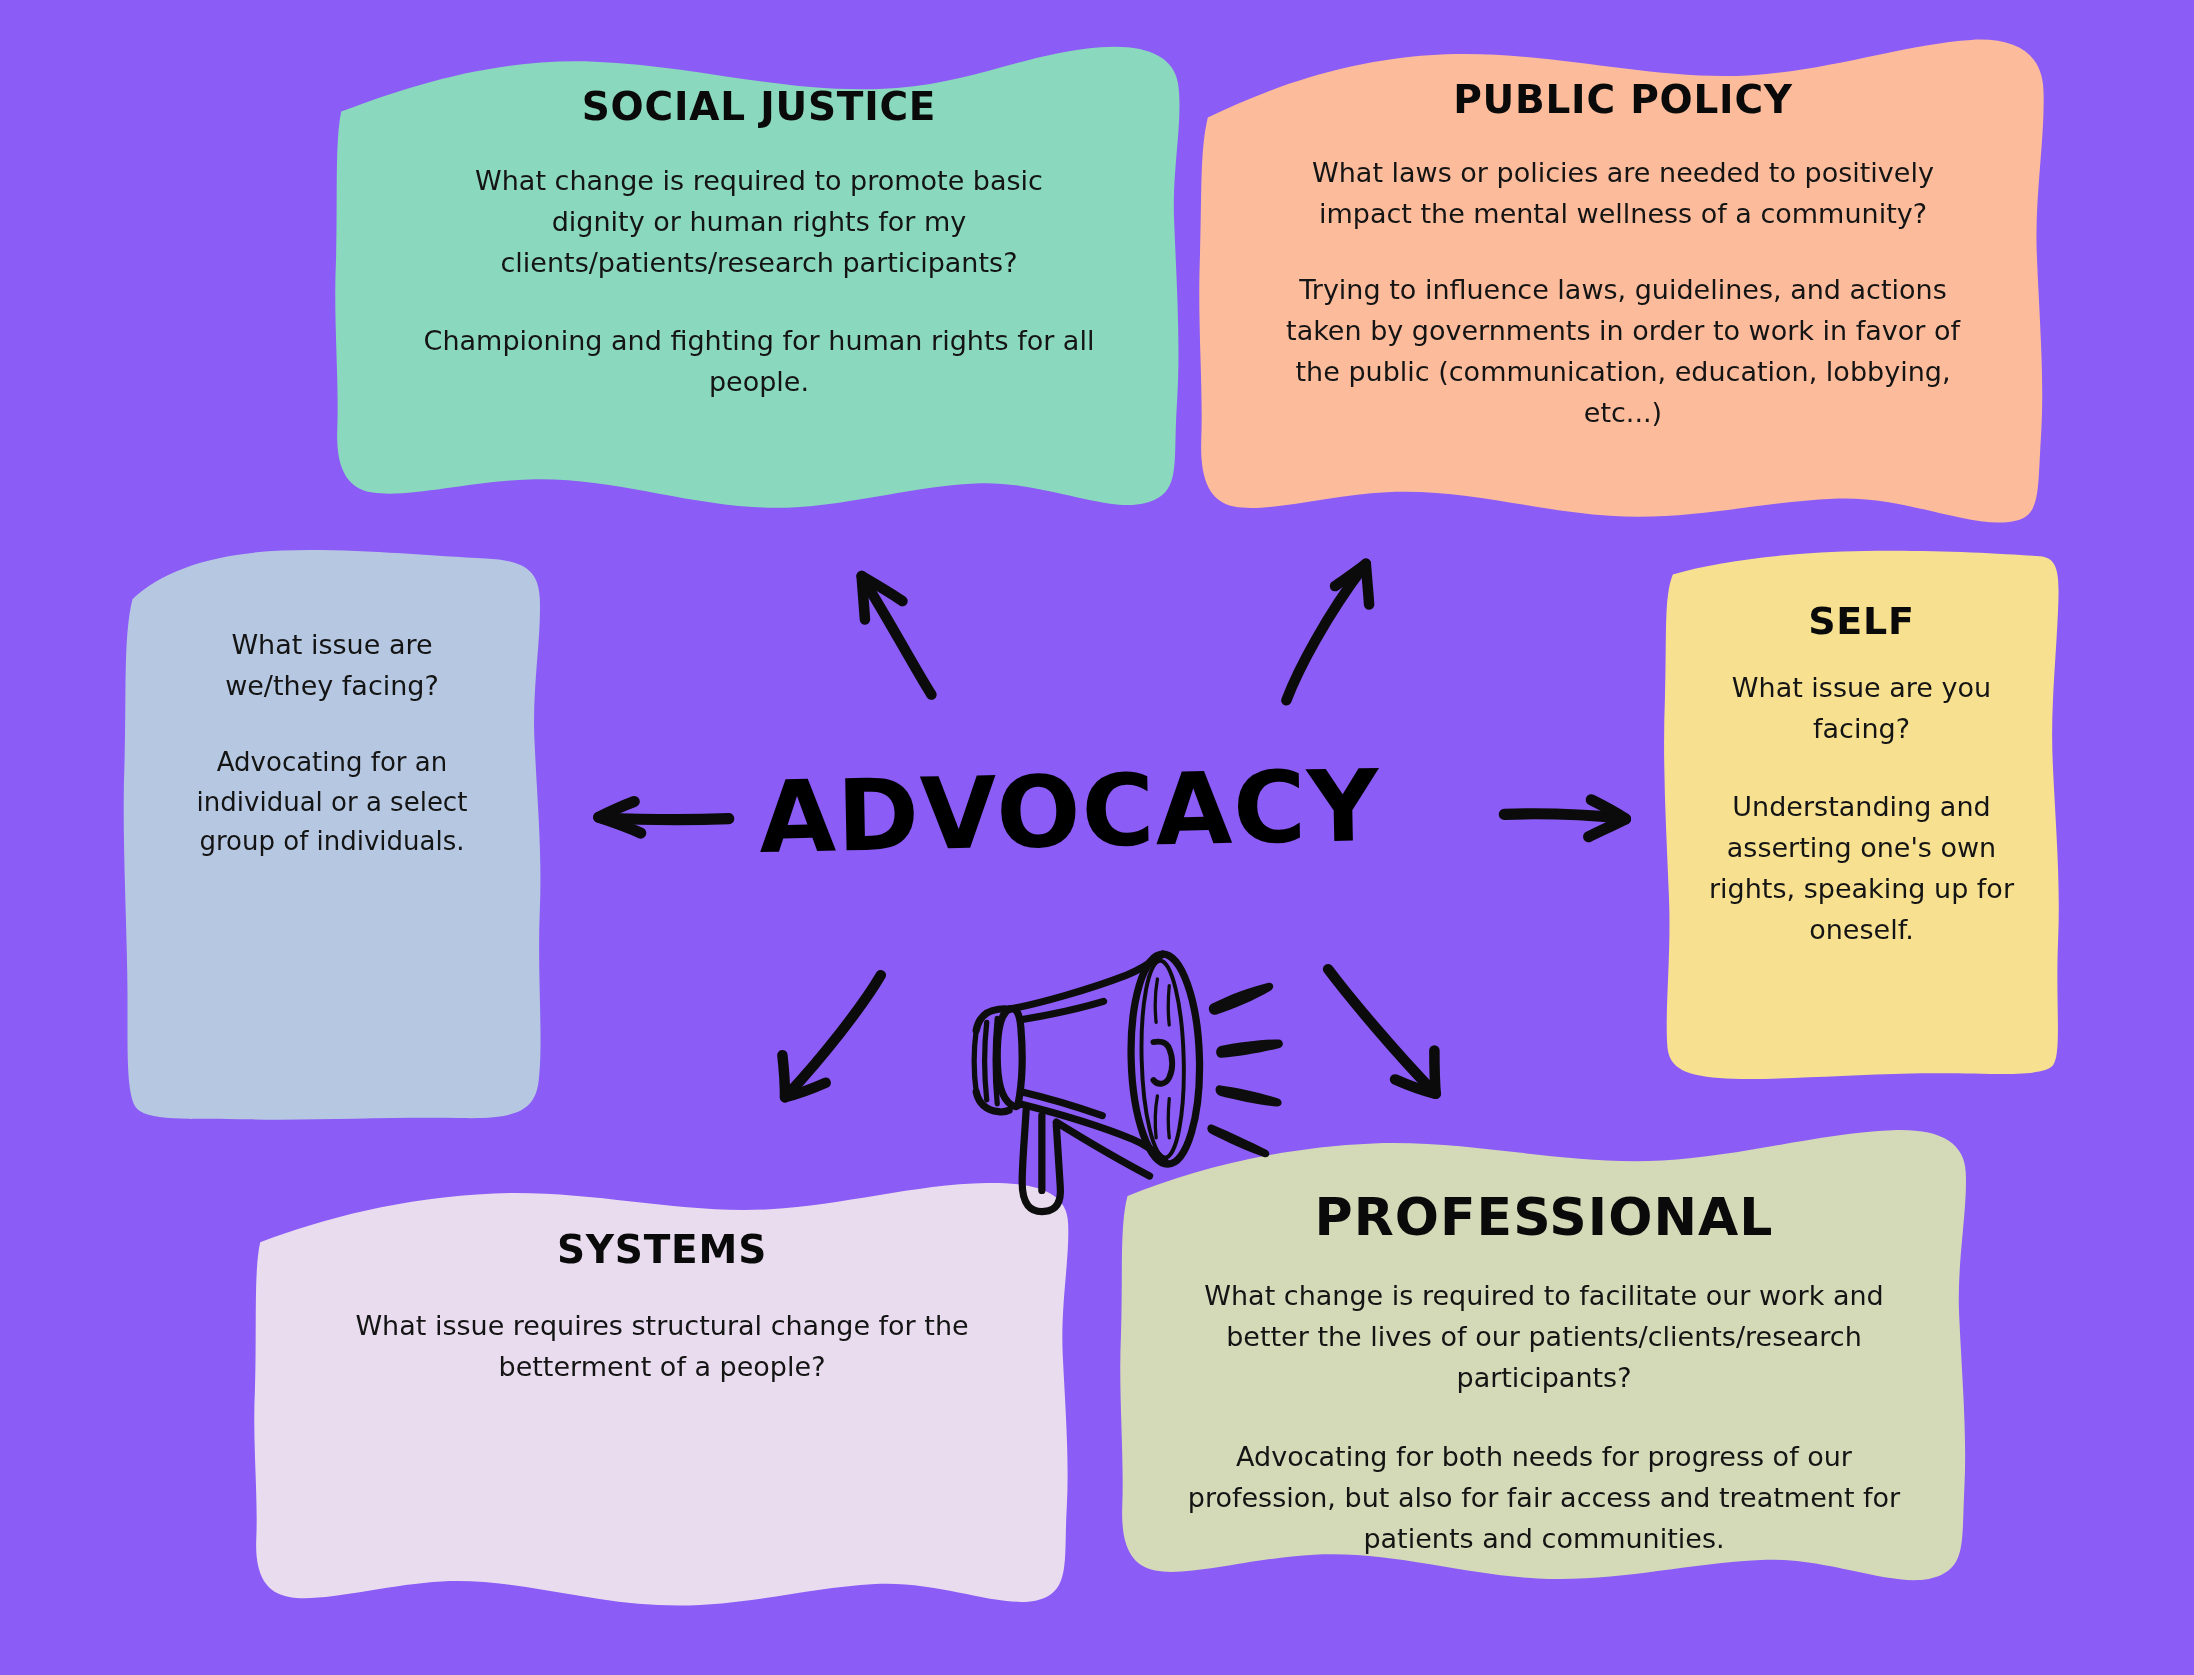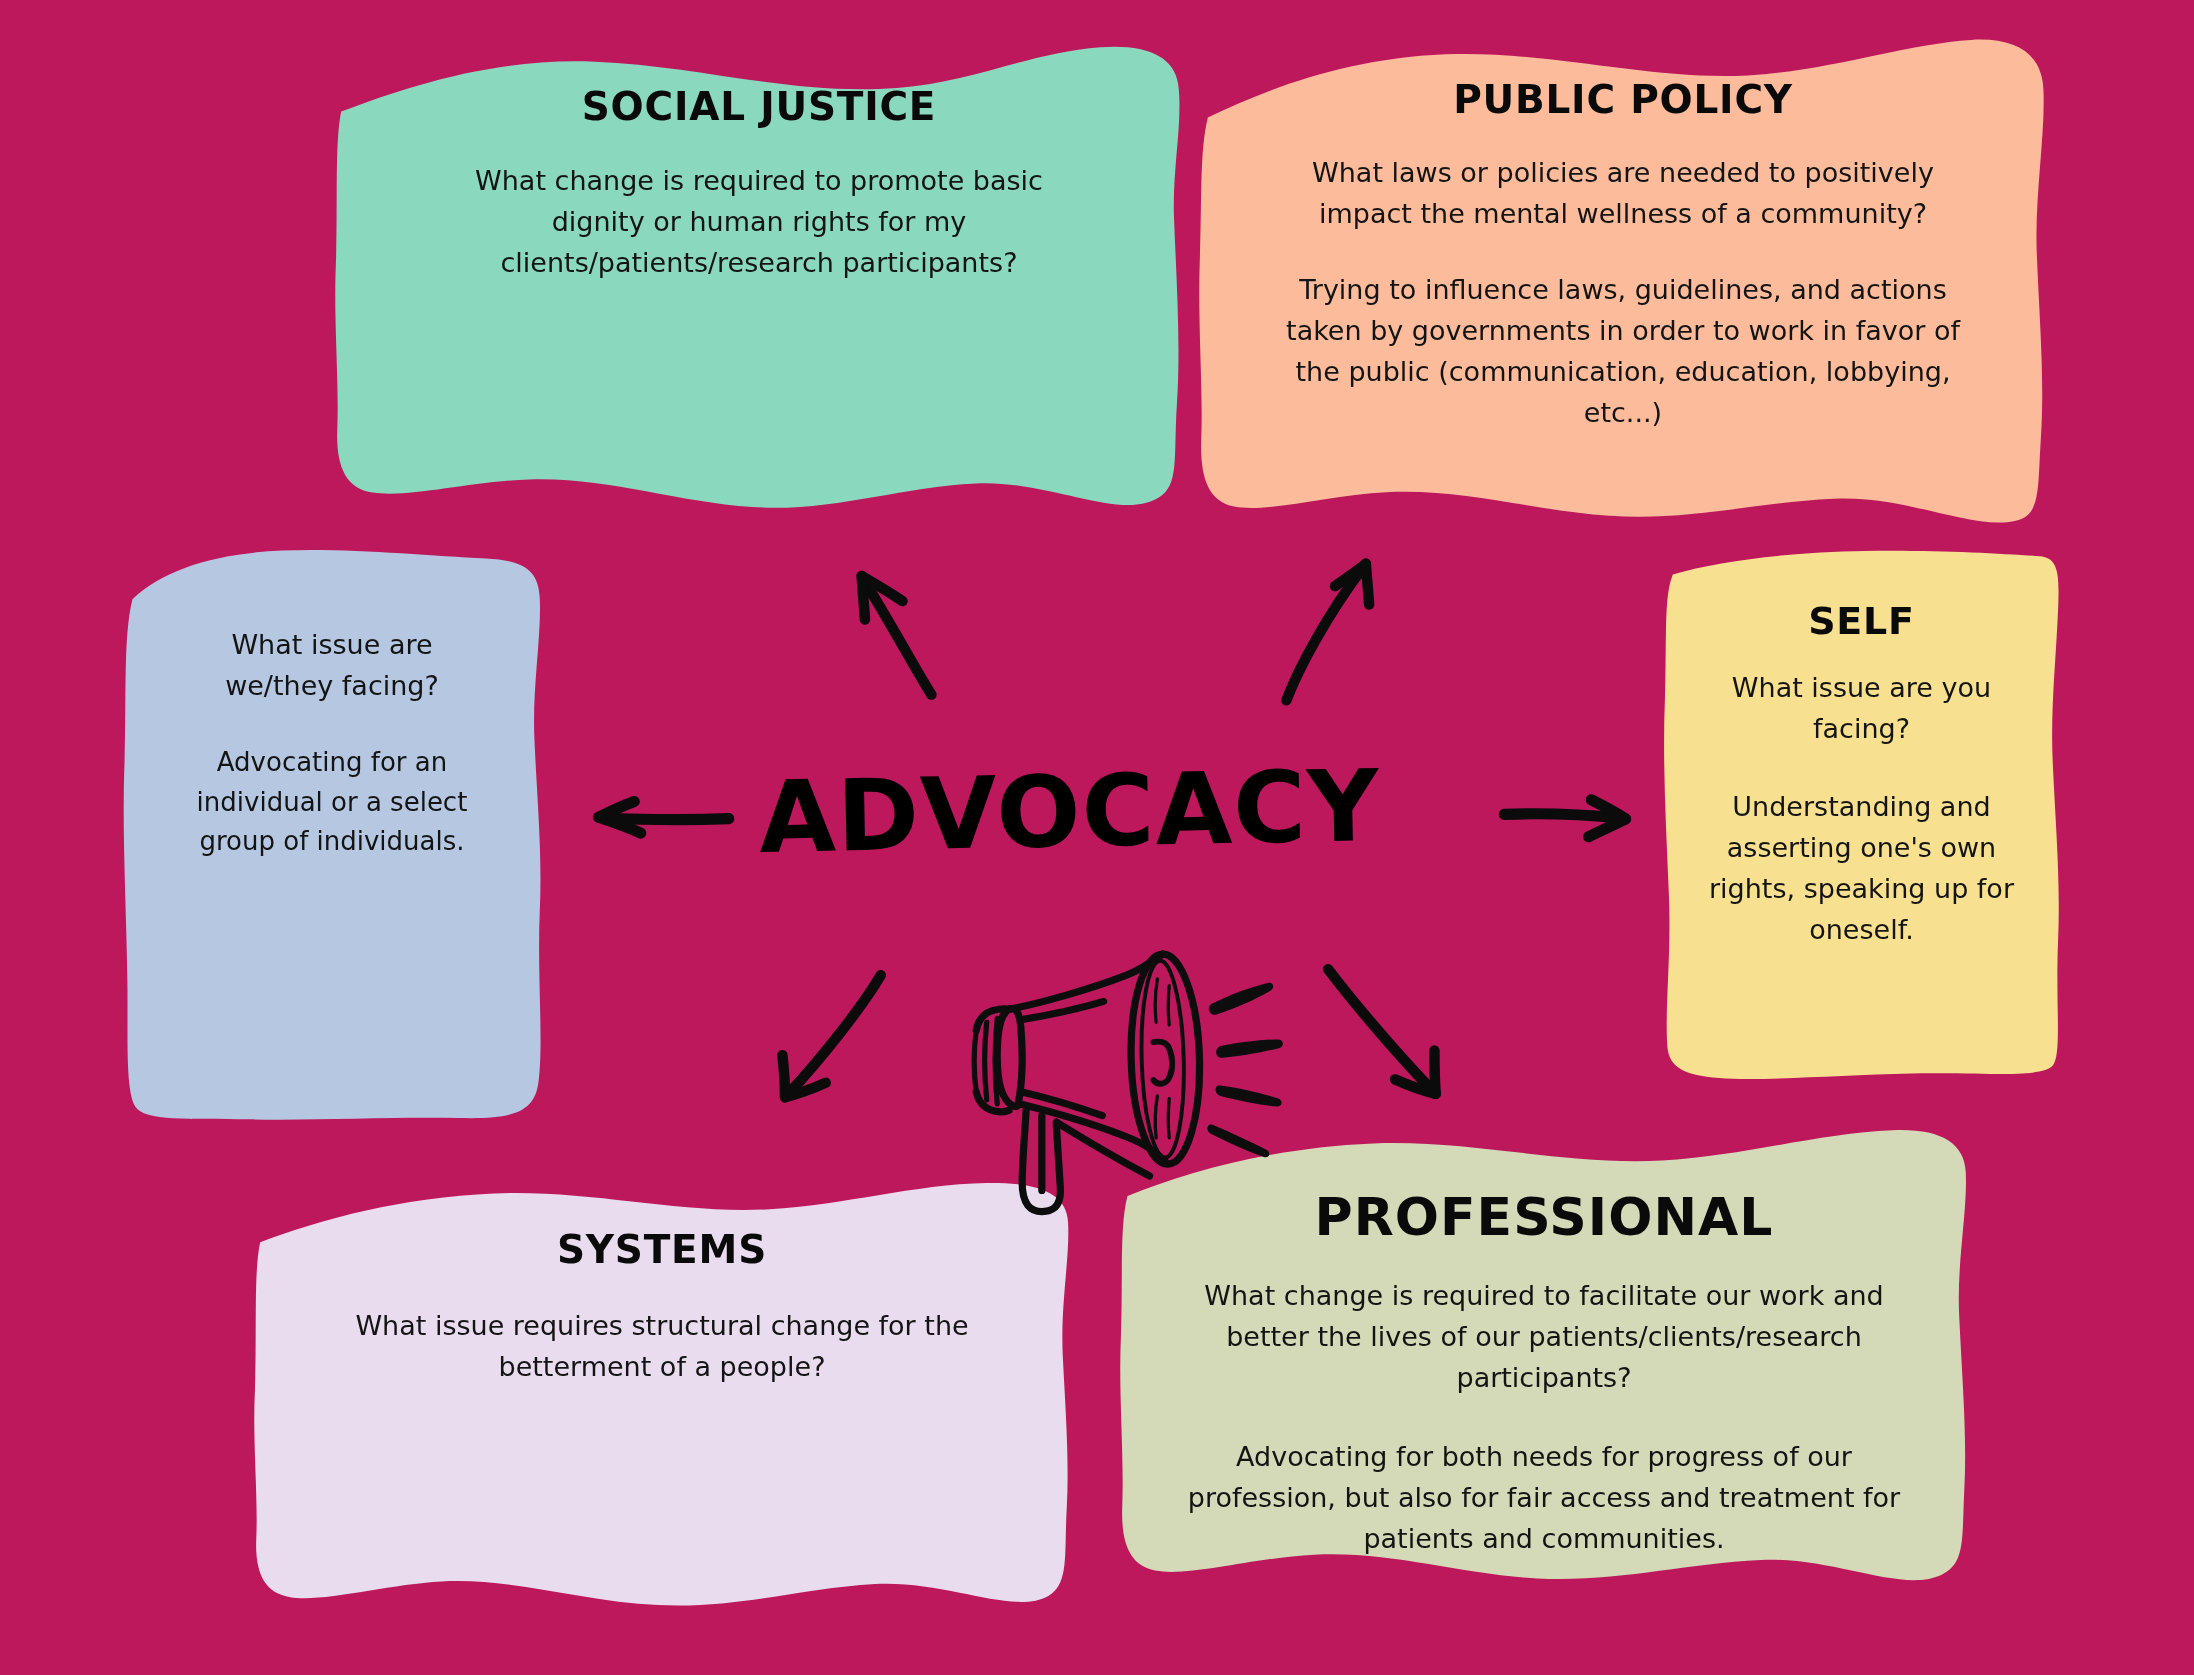--- a/index.html
+++ b/index.html
@@ -9,21 +9,21 @@
     height: 1675px;
     background: #ffffff;
     font-family: "DejaVu Sans", sans-serif;
     overflow: hidden;
   }
 
   #canvas {
     position: relative;
     width: 2194px;
     height: 1675px;
-    background: #be185d;
+    background: #8b5cf6;
   }
 
   .blob {
     position: absolute;
     overflow: visible;
   }
   .blob svg { position: absolute; inset: 0; width: 100%; height: 100%; }
 
   .blob-content {
     position: absolute;
@@ -78,20 +78,21 @@
                C1240,9 1282,28 1288,70 C1296,128 1278,200 1282,280
                C1286,380 1292,470 1286,560 C1281,640 1290,680 1258,700
                C1200,736 1090,672 980,678 C860,684 760,722 640,714
                C520,706 420,668 300,672 C210,675 120,700 62,692
                C20,686 6,650 8,596 C11,520 2,430 6,340 C9,250 4,160 14,112 Z" fill="#8AD8BD"></path>
     </svg>
     <div class="blob-content" style="left:46px; top:39px; width:762px;">
       <div class="card-title" style="font-size:39px; margin-bottom:24px;">SOCIAL JUSTICE</div>
       <div class="card-q" style="font-size:27px; padding:0 51px;">What change is required to promote basic dignity or human rights for my clients/patients/research participants?</div>
       <div class="gap" style="height:37px;"></div>
+      <div class="card-d" style="font-size:27px; padding:0 28px;">Championing and fighting for human rights for all people.</div>
     </div>
   </div>
 
   <div class="blob" style="left:1196px; top:32px; width:854px; height:493px;">
     <svg viewBox="0 0 1300 750" preserveAspectRatio="none">
       <path d="M18,130 C110,86 230,40 380,34 C540,28 690,74 840,66 C960,60 1080,18 1180,12
                C1250,8 1288,34 1290,88 C1293,160 1276,250 1280,340
                C1284,440 1292,530 1286,620 C1281,700 1286,736 1246,744
                C1180,758 1080,704 970,710 C850,716 750,744 630,736
                C510,728 410,694 290,700 C200,704 110,732 58,722

